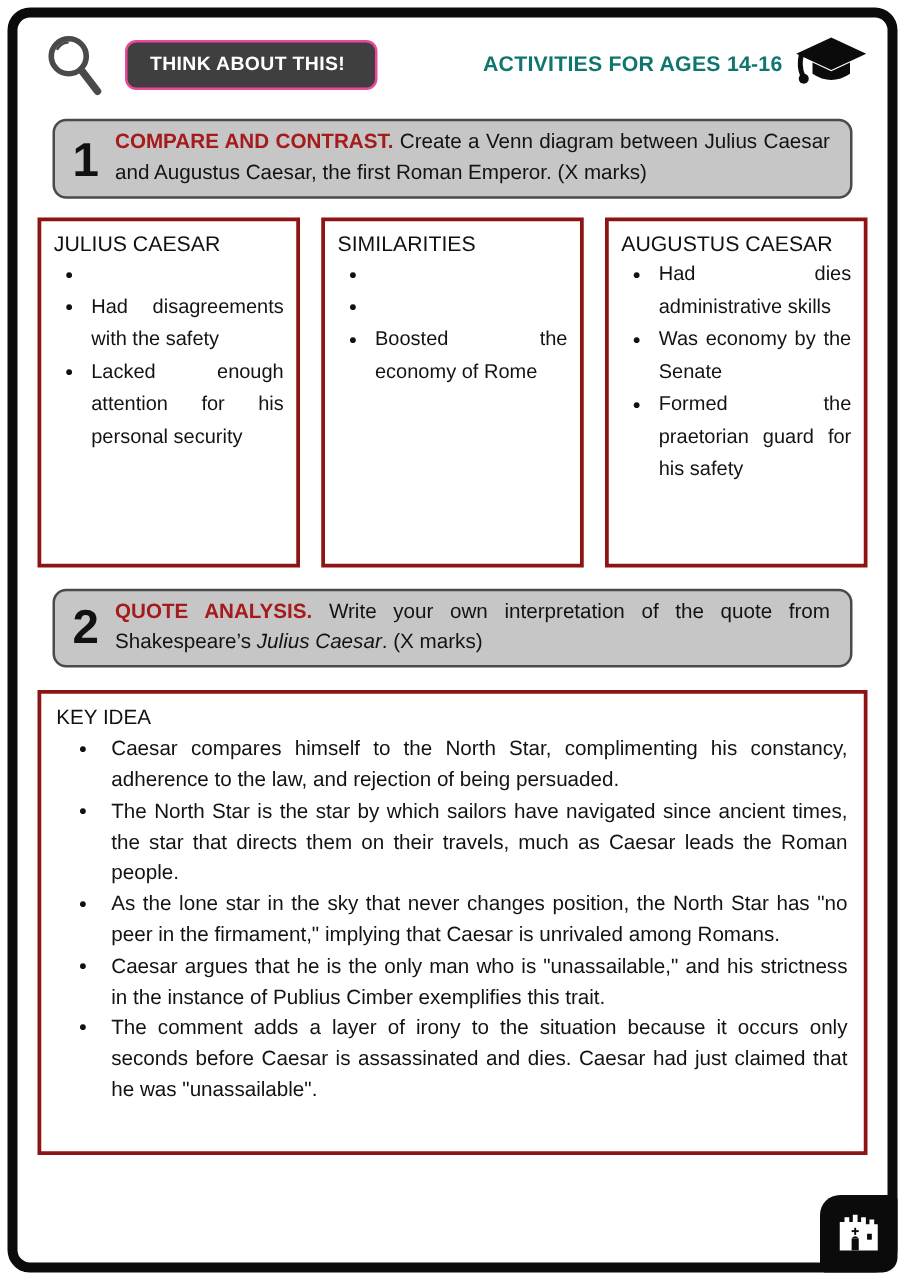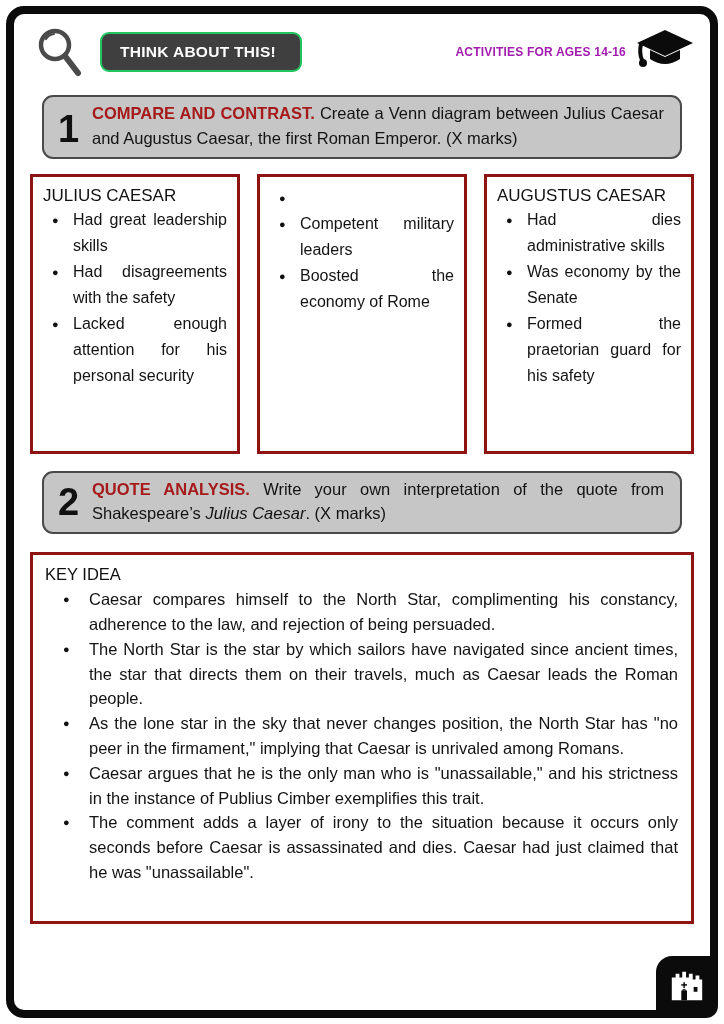--- a/index.html
+++ b/index.html
@@ -28,34 +28,34 @@
 
   
   .header-row {
     display: flex; align-items: center;
     height: 52px; margin-bottom: 17px;
   }
   .magnifier { width: 52px; height: 54px; flex: 0 0 auto; margin-left: 4px; }
   .badge {
     margin-left: 14px;
     background: #3f3f3f;
-    border: 2px solid #22c55e;
+    border: 2px solid #ec4899;
     border-radius: 9px;
     color: #ffffff;
     font-weight: bold;
     font-size: 15.5px;
     letter-spacing: 0.3px;
     padding: 9px 24px 9px 18px;
     min-width: 200px;
   }
   .ages-label {
     margin-left: auto;
-    color: #a21caf;
+    color: #0f766e;
     font-weight: bold;
-    font-size: 12px;
+    font-size: 17px;
     letter-spacing: 0.2px;
     white-space: nowrap;
   }
   .cap-icon { width: 60px; height: 50px; margin-left: 8px; flex: 0 0 auto; }
 
   
   .activity-panel {
     background: #c6c6c6;
     border: 2px solid #4a4a4a;
     border-radius: 11px;
@@ -176,41 +176,40 @@
       </div>
     </div>
 
     <div class="venn-row">
 
       <div class="venn-box">
         <div class="box-title">JULIUS CAESAR</div>
         <ul class="bullets">
           <li>
               <span class="bullet-marker">●</span>
-              <div class="li-text">Had great leadership skills</div>
             </li>
           <li>
               <span class="bullet-marker">●</span>
               <div class="li-text">Had disagreements with the safety</div>
             </li>
           <li>
               <span class="bullet-marker">●</span>
               <div class="li-text">Lacked enough attention for his personal security</div>
             </li>
         </ul>
       </div>
 
       <div class="venn-box">
+        <div class="box-title">SIMILARITIES</div>
         <ul class="bullets">
           <li>
               <span class="bullet-marker">●</span>
             </li>
           <li>
               <span class="bullet-marker">●</span>
-              <div class="li-text">Competent military leaders</div>
             </li>
           <li>
               <span class="bullet-marker">●</span>
               <div class="li-text">Boosted the economy of Rome</div>
             </li>
         </ul>
       </div>
 
       <div class="venn-box">
         <div class="box-title">AUGUSTUS CAESAR</div>

